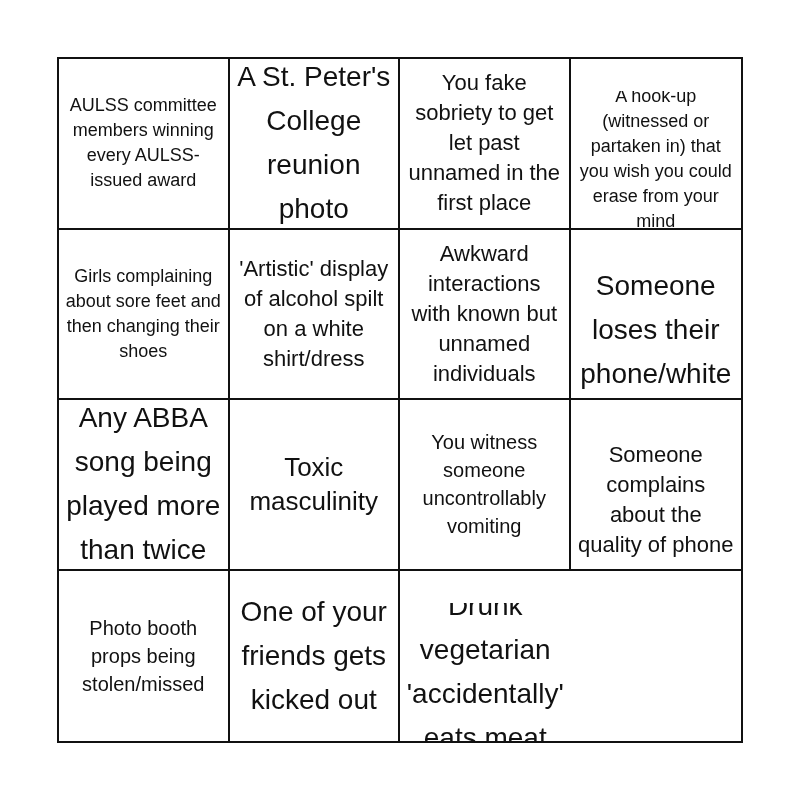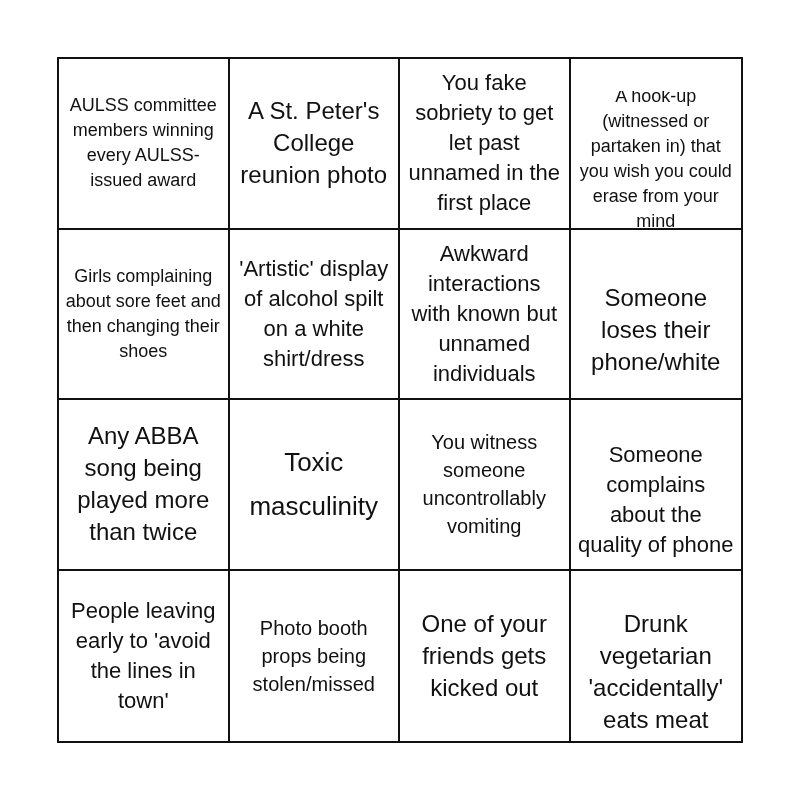--- a/index.html
+++ b/index.html
@@ -26,39 +26,38 @@
       color: #111111;
       font-family: "Liberation Sans", sans-serif;
       line-height: 1.2;
       overflow: hidden;
     }
     .cell.c4 { border-right: none; margin-top: 32px; }
     .cell.r4 { border-bottom: none; }
     .s-xs { font-size: 18px; line-height: 25px; }
     .s-sm { font-size: 20px; line-height: 28px; }
     .s-md { font-size: 22px; line-height: 30px; }
-    .s-lg { font-size: 24px; line-height: 32px; }
-    .s-xl { font-size: 26px; line-height: 44px; }
+    .s-lg { font-size: 28px; line-height: 44px; }
+    .s-xl { font-size: 26px; line-height: 34px; }
   </style>
 </head>
 <body>
 
 <div class="board">
   <div class="cell s-xs">AULSS committee members winning every AULSS-issued award</div>
   <div class="cell s-lg">A St. Peter's College reunion photo</div>
   <div class="cell s-md">You fake sobriety to get let past unnamed in the first place</div>
   <div class="cell c4 s-xs">A hook-up (witnessed or partaken in) that you wish you could erase from your mind</div>
 
   <div class="cell s-xs">Girls complaining about sore feet and then changing their shoes</div>
   <div class="cell s-md">'Artistic' display of alcohol spilt on a white shirt/dress</div>
   <div class="cell s-md">Awkward interactions with known but unnamed individuals</div>
   <div class="cell c4 s-lg">Someone loses their phone/white</div>
 
   <div class="cell s-lg">Any ABBA song being played more than twice</div>
   <div class="cell s-xl">Toxic masculinity</div>
   <div class="cell s-sm">You witness someone uncontrollably vomiting</div>
   <div class="cell c4 s-md">Someone complains about the quality of phone</div>
 
-  <div class="cell r4 s-md">People leaving early to 'avoid the lines in town'</div>
   <div class="cell r4 s-sm">Photo booth props being stolen/missed</div>
   <div class="cell r4 s-lg">One of your friends gets kicked out</div>
   <div class="cell r4 c4 s-lg">Drunk vegetarian 'accidentally' eats meat</div>
 </div>
 
 </body></html>

